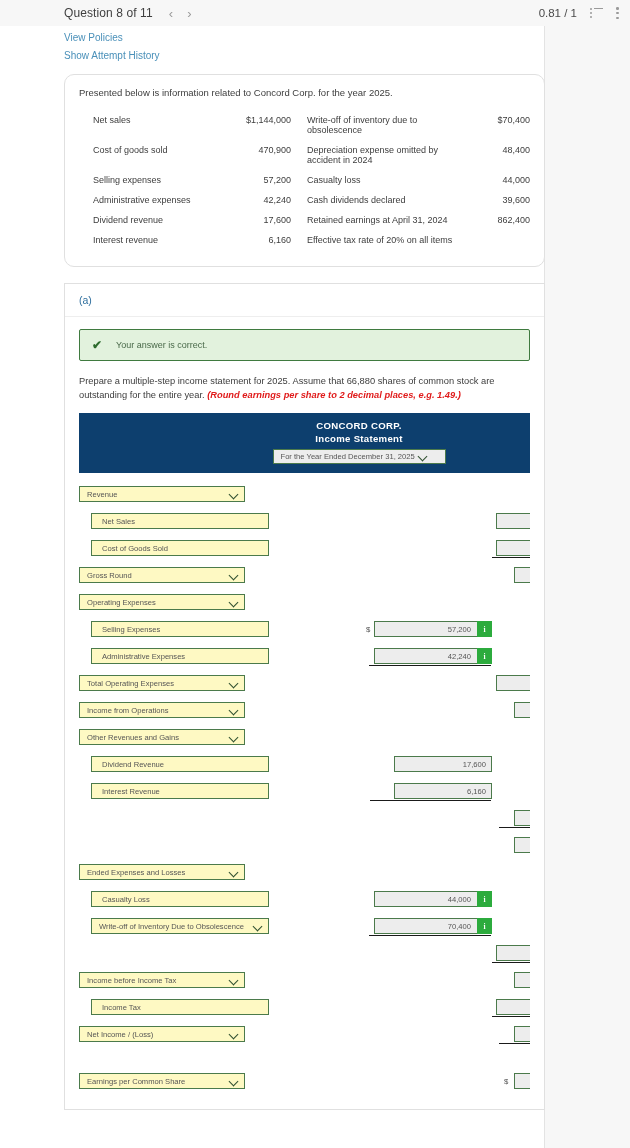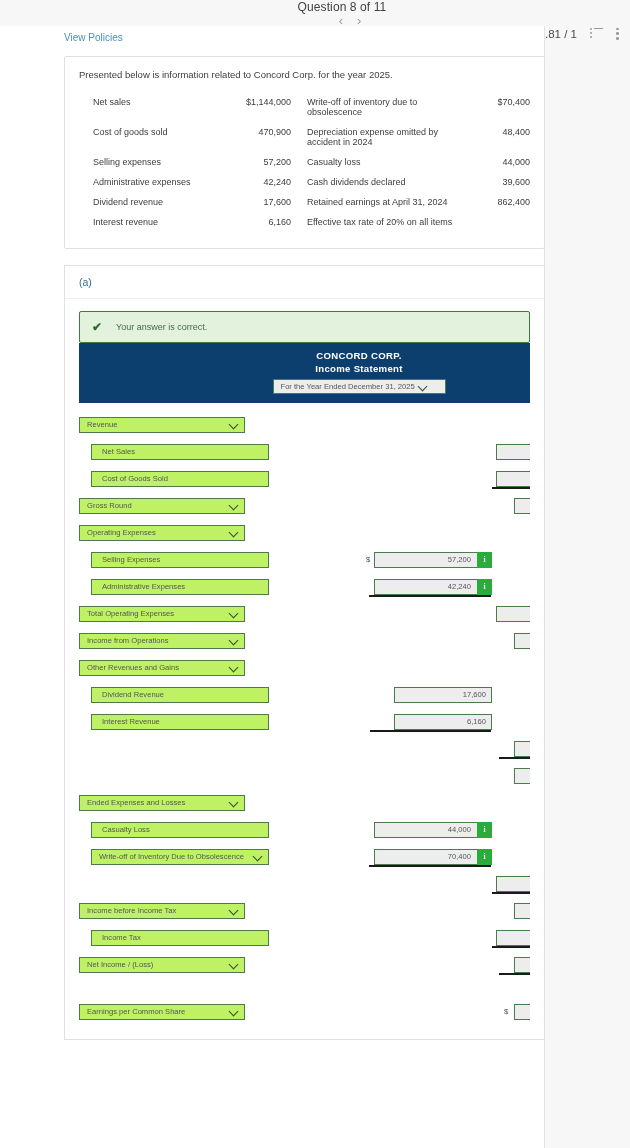--- a/index.html
+++ b/index.html
@@ -13,21 +13,20 @@
 
   
   .topbar {
     height: 26px;
     background: #f7f7f7;
     display: flex; align-items: center;
     padding: 0 10px 0 64px;
     font-size: 11.5px;
     color: #4a4a4a;
     position: relative;
-    flex-direction: column;
   }
   .q-title { font-size: 12px; color: #3f3f3f; letter-spacing: .1px; }
   .navarrows { display: flex; gap: 14px; margin-left: 16px; }
   .navarrow {
     font-size: 13px; color: #9a9a9a; line-height: 1;
     cursor: pointer; user-select: none;
   }
   .topbar-right {
     margin-left: auto; display: flex; align-items: center; gap: 13px;
   }
@@ -64,21 +63,21 @@
     display: block; color: #4a90b9; font-size: 10px;
     text-decoration: none; margin-bottom: 7px; cursor: pointer;
   }
   .attempt-title {
     padding: 14px 0 0 64px; font-size: 10.5px; font-weight: bold; color: #333;
   }
 
   
   .card {
     margin: 13px 0 0 64px; width: 481px;
-    border: 1px solid #e0e0e0; background: #fff; border-radius: 2px;
+    border: 1px solid #e0e0e0; background: #fff; border-radius: 10px;
   }
   .card-info { padding: 12px 14px 16px 14px; }
   .info-lead { font-size: 9.5px; color: #3d3d3d; margin-bottom: 12px; }
   table.facts { width: 100%; border-collapse: collapse; font-size: 9px; }
   table.facts td { padding: 5px 0; color: #3d3d3d; vertical-align: top; }
   td.l1 { width: 33%; padding-left: 14px !important; }
   td.v1 { width: 14%; text-align: right; white-space: nowrap; }
   td.l2 { width: 38%; padding-left: 16px !important; }
   td.v2 { width: 15%; text-align: right; white-space: nowrap; }
 
@@ -114,21 +113,21 @@
     background: #ededed; border: 1px solid #4b7a4b;
     display: flex; align-items: center; justify-content: space-between;
     padding: 0 16px 0 7px; font-size: 7.6px; color: #555; cursor: pointer;
   }
 
   .rows { padding: 8px 0 4px 0; position: relative; }
   .row { display: flex; align-items: center; height: 27px; position: relative; }
 
   
   .lbl {
-    height: 16px; background: #bef264; border: 1px solid #4b7a4b;
+    height: 16px; background: #fef9c3; border: 1px solid #4b7a4b;
     font-size: 7.6px; color: #555; display: flex; align-items: center;
     padding: 0 4px 0 0; position: relative;
   }
   .lbl span.t { padding-left: 10px; }
   .lbl.dd span.t { padding-left: 7px; }
   .lbl.indent { margin-left: 12px; }
   .lbl.w-main { width: 166px; }
   .lbl.w-sub { width: 178px; }
   .chev { margin-left: auto; width: 11px; height: 11px; position: relative; flex: none; }
   .chev::before {
@@ -193,20 +192,21 @@
         <span></span>
         <span></span>
     </div>
   </div>
 </div>
 
 <div class="page">
 
   <div class="links">
     <a class="link" href="#">View Policies</a>
+    <a class="link" href="#">Show Attempt History</a>
   </div>
 
 
   <div class="card">
     <div class="card-info">
       <div class="info-lead">Presented below is information related to Concord Corp. for the year 2025.</div>
       <table class="facts">
         <tbody id="facts-body">
             <tr>
               <td class="l1">Net sales</td>
@@ -251,20 +251,23 @@
 
   <div class="card-a">
     <div class="part-label">(a)</div>
     <div class="part-body">
 
       <div class="alert-correct">
         <span class="check">✔</span>
         <span>Your answer is correct.</span>
       </div>
 
+      <div class="prompt">
+        <span>Prepare a multiple-step income statement for 2025. Assume that 66,880 shares of common stock are outstanding for the entire year. </span><span class="rednote">(Round earnings per share to 2 decimal places, e.g. 1.49.)</span>
+      </div>
 
       <div class="stmt-clip">
         <div class="stmt">
 
           <div class="stmt-header">
             <div class="co">CONCORD CORP.</div>
             <div class="ttl">Income Statement</div>
             <div class="period-select">
               <span>For the Year Ended December 31, 2025</span>
               <span class="chev"></span>

